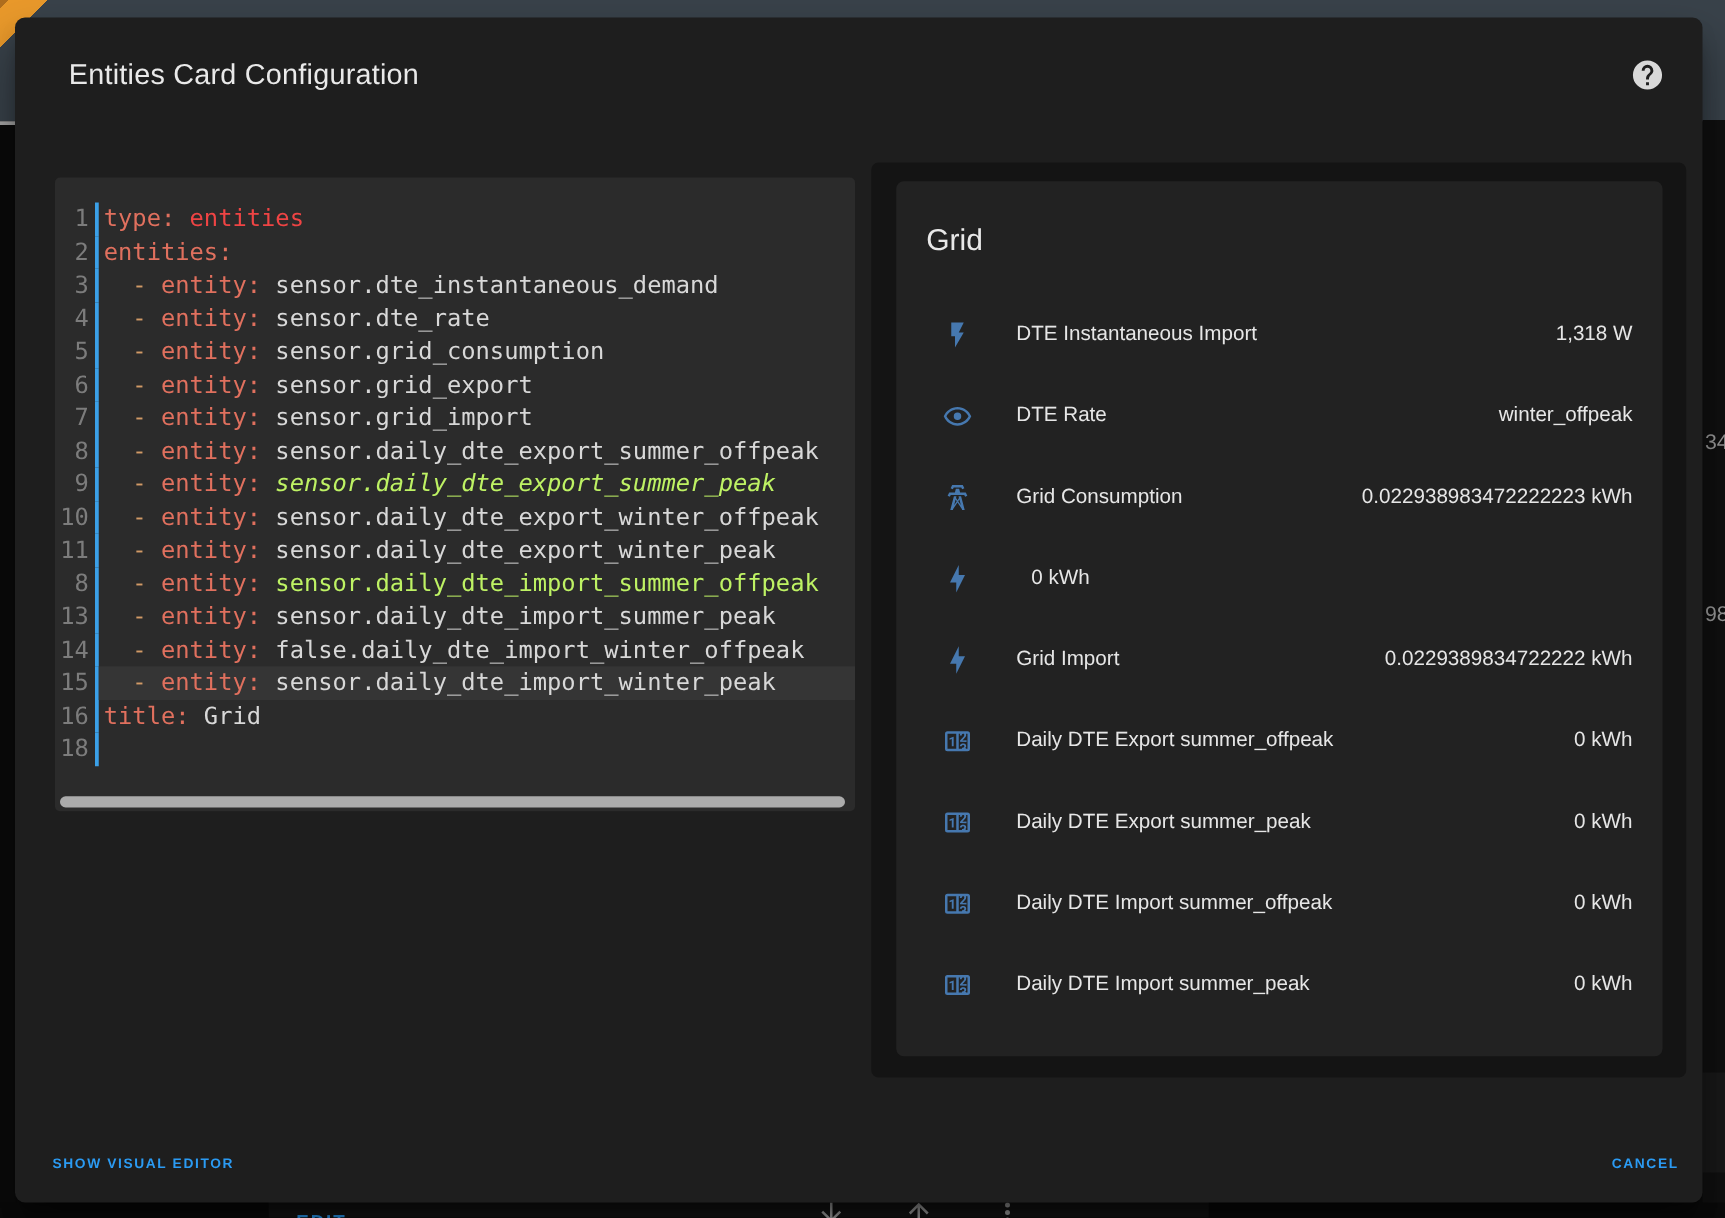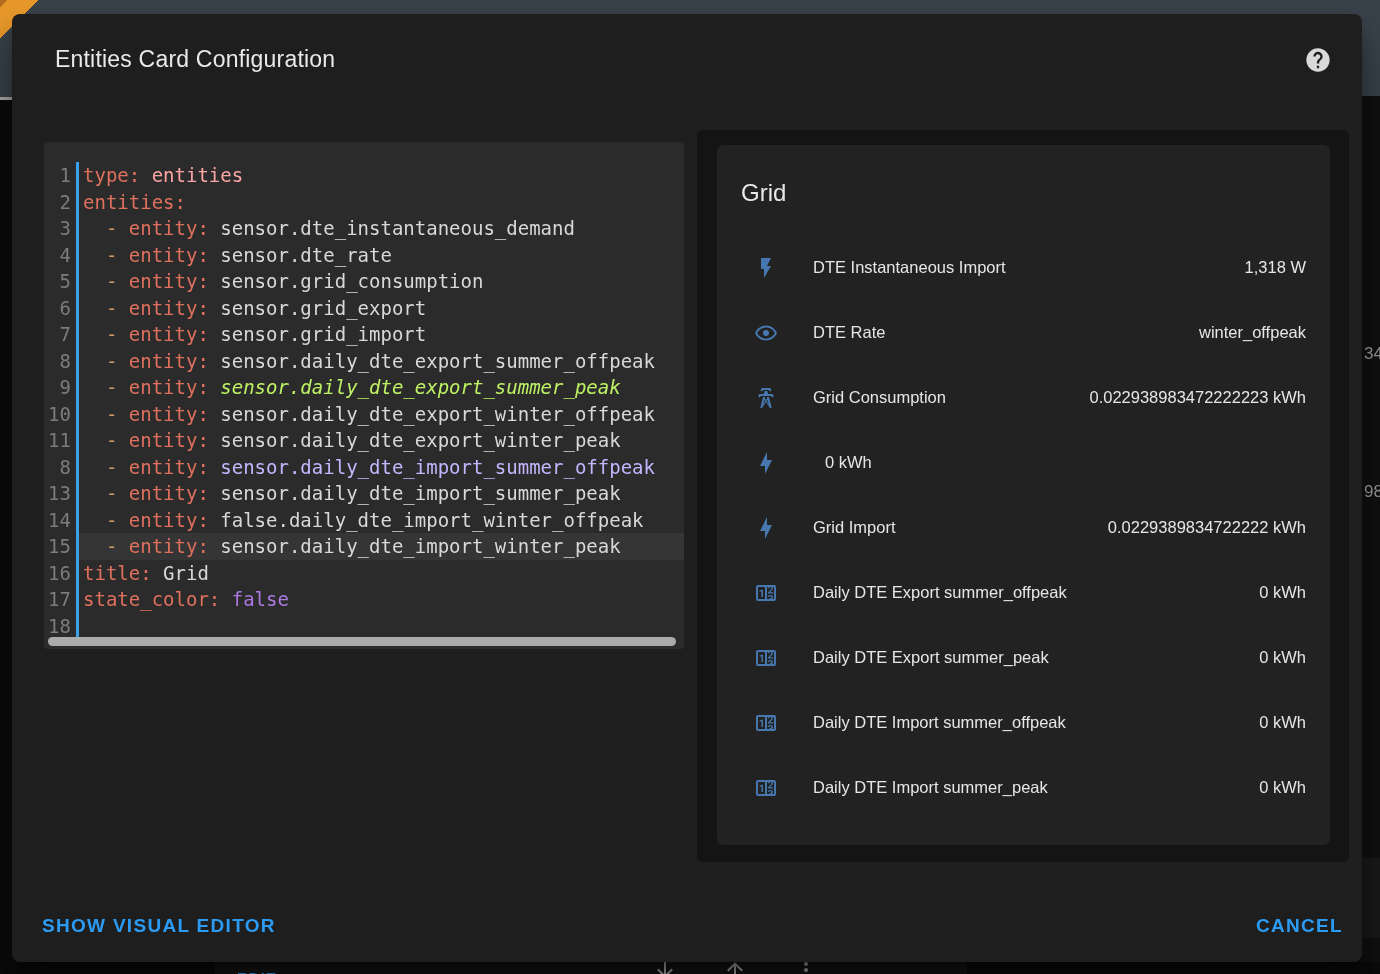--- a/index.html
+++ b/index.html
@@ -50,21 +50,21 @@
     background:#222222; border-radius:6px; }
   .card-title { position:absolute; left:24px; top:34px; color:#e8e8e8; font-size:24px; font-weight:400; }
   .entity-rows { position:absolute; left:0; right:0; top:90px; }
   .erow { display:flex; align-items:center; height:65px; padding:0 24px 0 37px; cursor:pointer; }
   .erow .eicon { flex:none; width:24px; height:24px; margin-right:35px; }
   .erow .ename { flex:1; color:#e6e6e6; font-size:16.5px; white-space:nowrap; overflow:hidden; }
   .erow .evalue { color:#e6e6e6; font-size:16.5px; white-space:nowrap; margin-left:12px; }
 
   
   .dlg-action { position:absolute; bottom:25px; background:none; border:none; cursor:pointer;
-    color:#2b9bf3; font-size:19px; font-weight:bold; letter-spacing:1.3px;
+    color:#2b9bf3; font-size:11px; font-weight:bold; letter-spacing:1.3px;
     font-family:"Liberation Sans","DejaVu Sans",sans-serif; }
   .dlg-action.left { left:30px; }
   .dlg-action.right { right:19px; }
 </style>
 </head>
 <body>
 
 <div class="bg-header">
   <div class="bg-header-corner"></div>
 </div>
@@ -92,21 +92,21 @@
   <button class="dlg-help">
     <span><svg viewBox="0 0 24 24" width="28" height="28">
           <path fill="#d9d9d9" d="M15.07,11.25L14.17,12.17C13.45,12.89 13,13.5 13,15H11V14.5C11,13.39 11.45,12.39 12.17,11.67L13.41,10.41C13.78,10.05 14,9.55 14,9C14,7.89 13.1,7 12,7A2,2 0 0,0 10,9H8A4,4 0 0,1 12,5A4,4 0 0,1 16,9C16,9.88 15.64,10.67 15.07,11.25M13,19H11V17H13M12,2A10,10 0 0,0 2,12A10,10 0 0,0 12,22A10,10 0 0,0 22,12C22,6.47 17.5,2 12,2Z"></path>
         </svg></span>
   </button>
 
   <div class="editor">
     <div class="cm-lines">
         <div class="cm-line">
           <span class="gut">1</span>
-          <span class="code"><span style="color: rgb(224, 112, 94);">type:</span><span style="color: #fca5a5; margin-top: 40px;"> entities</span></span>
+          <span class="code"><span style="color: rgb(224, 112, 94);">type:</span><span style="color: #ef4444; margin-top: 40px;"> entities</span></span>
         </div>
         <div class="cm-line">
           <span class="gut">2</span>
           <span class="code"><span style="color: rgb(224, 112, 94);">entities:</span></span>
         </div>
         <div class="cm-line">
           <span class="gut">3</span>
           <span class="code"><span style="color: rgb(216, 216, 216);">  </span><span style="color: rgb(209, 154, 102);">- </span><span style="color: rgb(224, 112, 94);">entity:</span><span style="color: rgb(216, 216, 216);"> sensor.dte_instantaneous_demand</span></span>
         </div>
         <div class="cm-line">
@@ -136,41 +136,37 @@
         <div class="cm-line">
           <span class="gut">10</span>
           <span class="code"><span style="color: rgb(216, 216, 216);">  </span><span style="color: rgb(209, 154, 102);">- </span><span style="color: rgb(224, 112, 94);">entity:</span><span style="color: rgb(216, 216, 216);"> sensor.daily_dte_export_winter_offpeak</span></span>
         </div>
         <div class="cm-line">
           <span class="gut">11</span>
           <span class="code"><span style="color: rgb(216, 216, 216);">  </span><span style="color: rgb(209, 154, 102);">- </span><span style="color: rgb(224, 112, 94);">entity:</span><span style="color: rgb(216, 216, 216);"> sensor.daily_dte_export_winter_peak</span></span>
         </div>
         <div class="cm-line">
           <span class="gut">8</span>
-          <span class="code"><span style="color: rgb(216, 216, 216);">  </span><span style="color: rgb(209, 154, 102);">- </span><span style="color: rgb(224, 112, 94);">entity:</span><span style="color: #c4b5fd;"> sensor.daily_dte_import_summer_offpeak</span></span>
+          <span class="code"><span style="color: rgb(216, 216, 216);">  </span><span style="color: rgb(209, 154, 102);">- </span><span style="color: rgb(224, 112, 94);">entity:</span><span style="color: #bef264;"> sensor.daily_dte_import_summer_offpeak</span></span>
         </div>
         <div class="cm-line">
           <span class="gut">13</span>
           <span class="code"><span style="color: rgb(216, 216, 216);">  </span><span style="color: rgb(209, 154, 102);">- </span><span style="color: rgb(224, 112, 94);">entity:</span><span style="color: rgb(216, 216, 216);"> sensor.daily_dte_import_summer_peak</span></span>
         </div>
         <div class="cm-line">
           <span class="gut">14</span>
           <span class="code"><span style="color: rgb(216, 216, 216);">  </span><span style="color: rgb(209, 154, 102);">- </span><span style="color: rgb(224, 112, 94);">entity:</span><span style="color: rgb(216, 216, 216);"> false.daily_dte_import_winter_offpeak</span></span>
         </div>
         <div class="cm-line active">
           <span class="gut">15</span>
           <span class="code"><span style="color: rgb(216, 216, 216);">  </span><span style="color: rgb(209, 154, 102);">- </span><span style="color: rgb(224, 112, 94);">entity:</span><span style="color: rgb(216, 216, 216);"> sensor.daily_dte_import_winter_peak</span></span>
         </div>
         <div class="cm-line">
           <span class="gut">16</span>
           <span class="code"><span style="color: rgb(224, 112, 94); margin-top: 16px;">title:</span><span style="color: rgb(216, 216, 216);"> Grid</span></span>
-        </div>
-        <div class="cm-line">
-          <span class="gut">17</span>
-          <span class="code"><span style="color: rgb(224, 112, 94);">state_color:</span><span style="color: rgb(171, 122, 224);"> false</span></span>
         </div>
         <div class="cm-line">
           <span class="gut">18</span>
           <span class="code"></span>
         </div>
       </div>
     <div class="hscroll"></div>
   </div>
 
   <div class="preview-panel">

